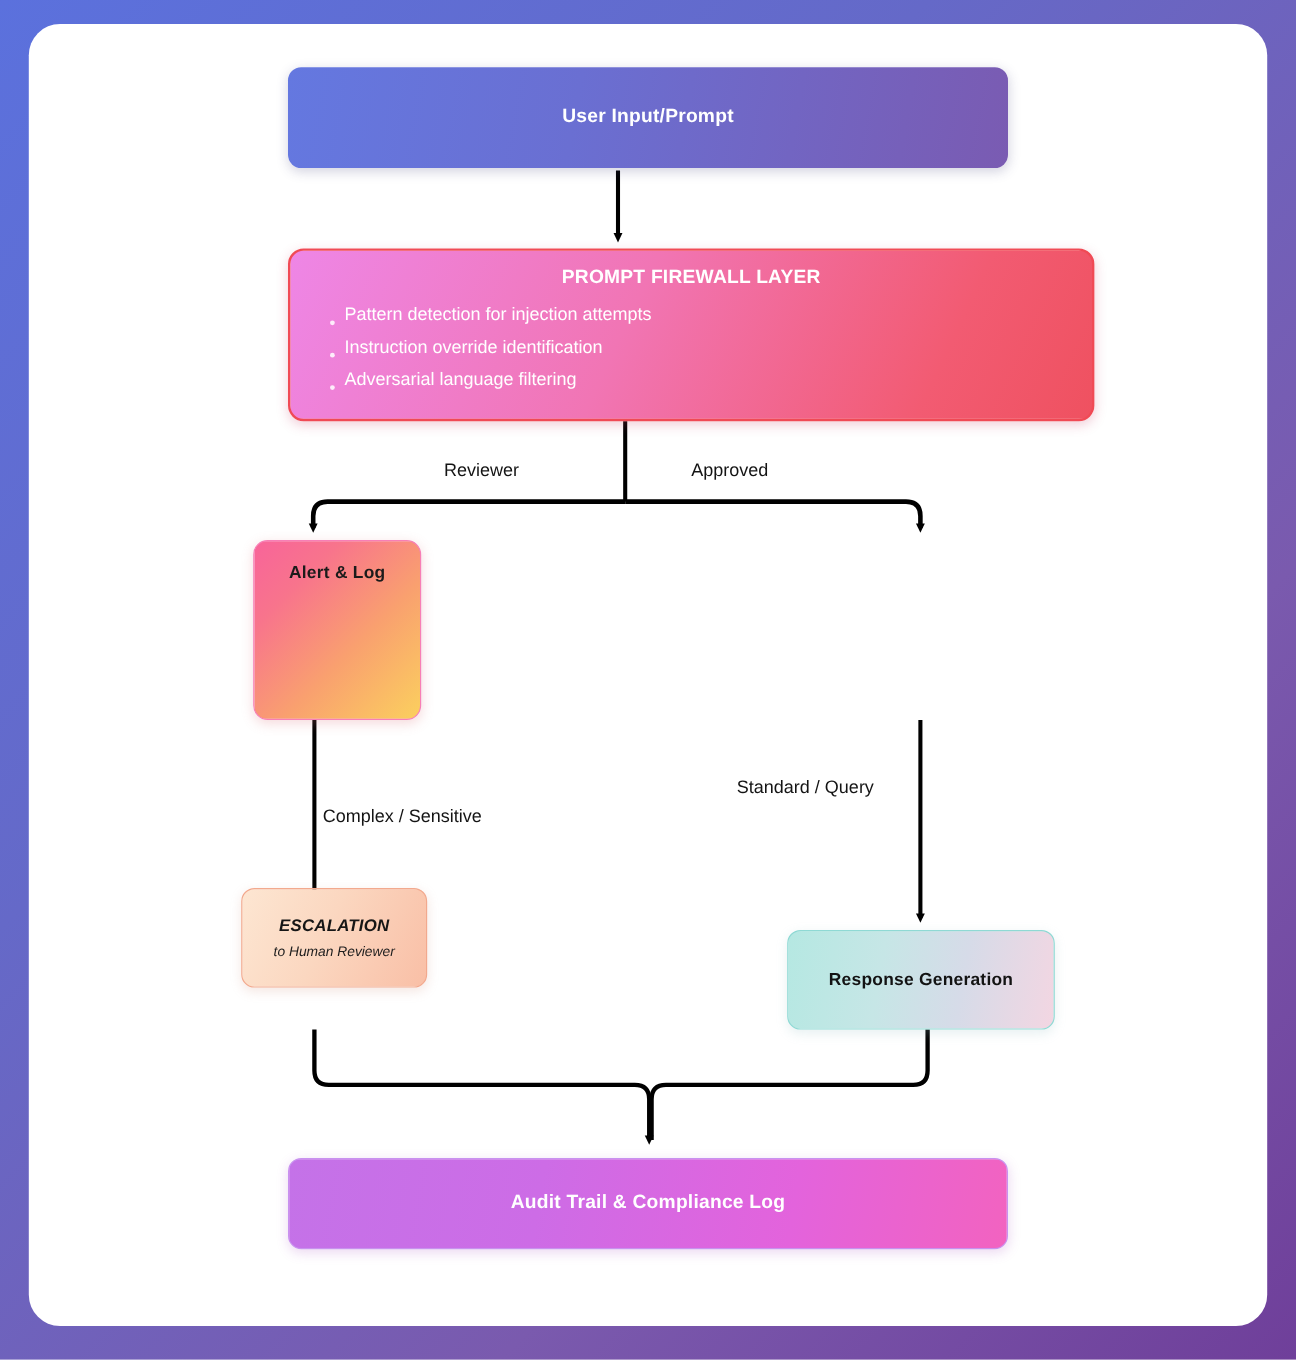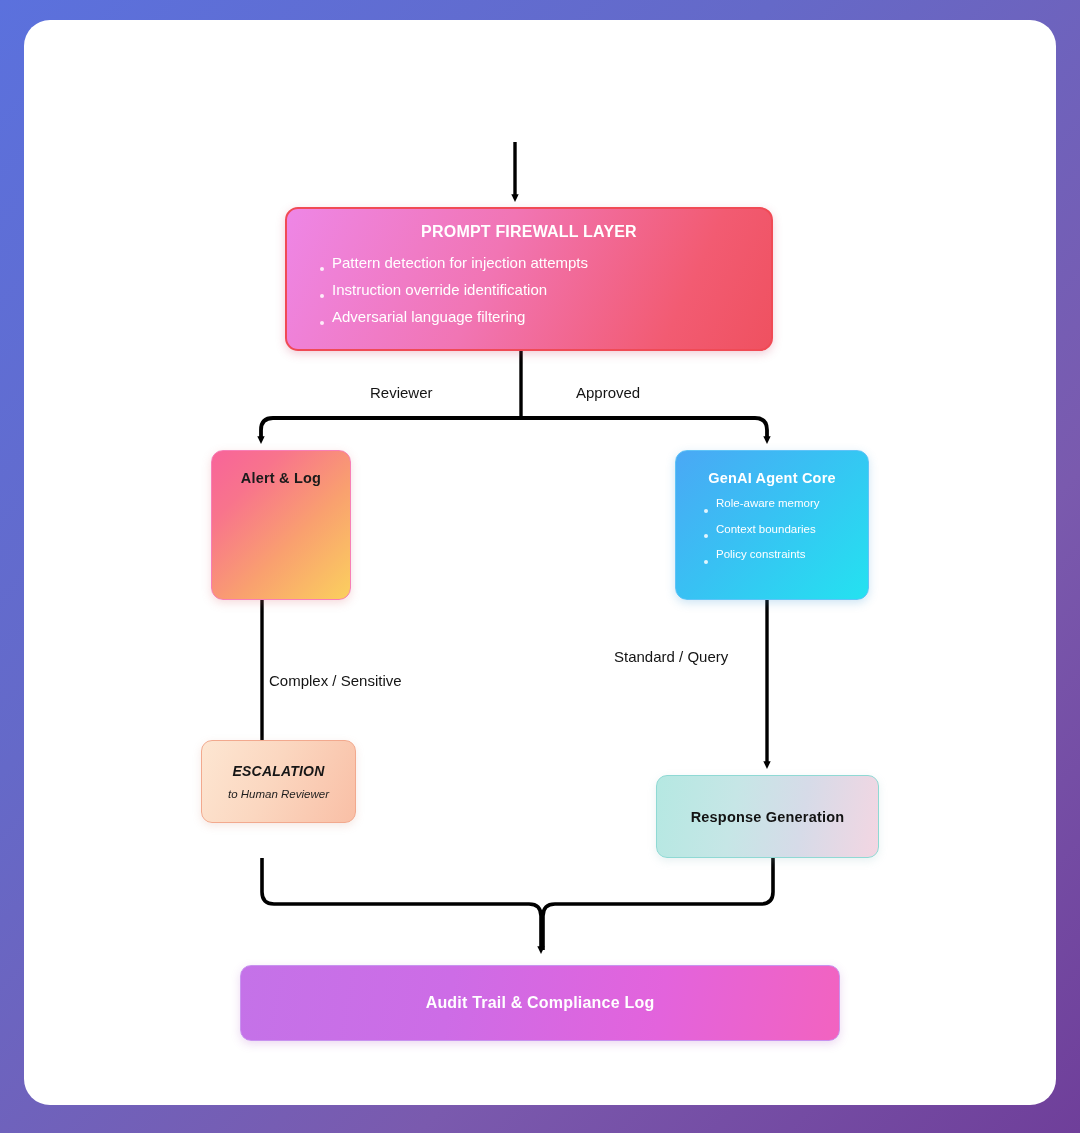--- a/index.html
+++ b/index.html
@@ -64,28 +64,27 @@
   
   #node-user-input {
     left: 216px; top: 36px; width: 600px; height: 84px;
     background: linear-gradient(100deg, #6478e0 0%, #6a6fd2 40%, #7a5bb2 100%);
     border-radius: 11px;
     box-shadow: 0 3px 10px rgba(60,60,120,0.22);
   }
   #node-user-input .title { color: #ffffff; font-size: 16px; }
 
   #node-firewall {
-    left: 216px; top: 187px; width: 488px; height: 144px;
+    left: 216px; top: 187px; width: 672px; height: 144px;
     background: linear-gradient(115deg, #ee86e6 0%, #f175b4 42%, #f25b72 80%, #ef5160 100%);
     border: 2px solid #f04a55;
     border-radius: 13px;
     padding: 14px 0 10px 0;
     justify-content: flex-start;
     box-shadow: 0 3px 10px rgba(200,60,100,0.25);
-    margin-left: 45px;
   }
   #node-firewall .title { color: #ffffff; font-size: 16px; margin-bottom: 14px; }
   #node-firewall ul { margin-left: 31px; color: #ffffff; }
   #node-firewall li { font-size: 15px; padding-bottom: 12px; }
 
   #node-alert {
     left: 187px; top: 430px; width: 140px; height: 150px;
     background: linear-gradient(135deg, #f8649a 0%, #f8748c 25%, #f9a06f 60%, #fbd05e 100%);
     border: 1.5px solid #f77fb6;
     box-shadow: 0 3px 10px rgba(220,110,120,0.25);
@@ -175,42 +174,37 @@
 
     <path d="M238,580 L238,745" stroke="#000000" stroke-width="3.4" fill="none" marker-end="url(#arrowhead)"></path>
 
     <path d="M743,580 L743,745" stroke="#000000" stroke-width="3.4" fill="none" marker-end="url(#arrowhead)"></path>
 
     <path d="M238,838 L238,872 Q238,884 250,884 L505,884 Q517,884 517,896 L517,930" stroke="#000000" stroke-width="3.6" fill="none" marker-end="url(#arrowhead)"></path>
 
     <path d="M749,838 L749,872 Q749,884 737,884 L531,884 Q519,884 519,896 L519,930" stroke="#000000" stroke-width="3.6" fill="none"></path>
   </svg>
 
+  <div class="node" id="node-user-input">
+    <div class="title">User Input/Prompt</div>
+  </div>
 
   <div class="node" id="node-firewall">
     <div class="title">PROMPT FIREWALL LAYER</div>
     <ul>
       <li>Pattern detection for injection attempts</li>
       <li>Instruction override identification</li>
       <li>Adversarial language filtering</li>
     </ul>
   </div>
 
   <div class="node" id="node-alert">
     <div class="title">Alert &amp; Log</div>
   </div>
 
-  <div class="node" id="node-genai">
-    <div class="title">GenAI Agent Core</div>
-    <ul>
-      <li>Role-aware memory</li>
-      <li>Context boundaries</li>
-      <li>Policy constraints</li>
-    </ul>
-  </div>
 
   <div class="node" id="node-escalation">
     <div class="title">ESCALATION</div>
     <div class="sub">to Human Reviewer</div>
   </div>
 
   <div class="node" id="node-audit">
     <div class="title">Audit Trail &amp; Compliance Log</div>
   </div>
 

